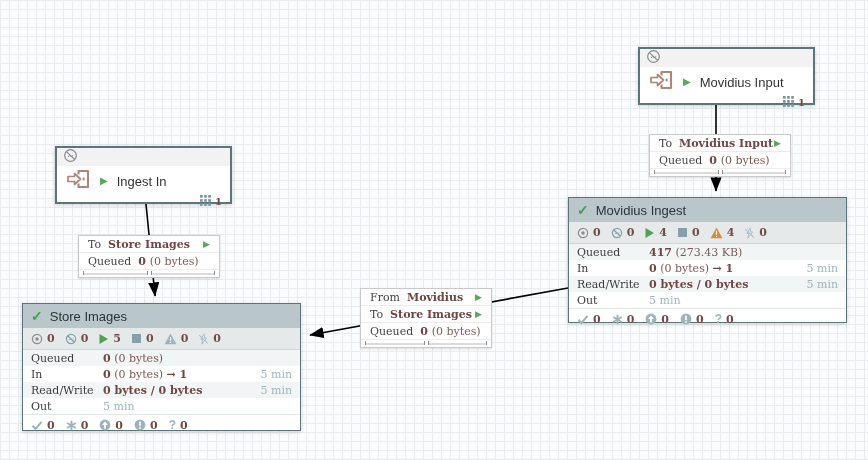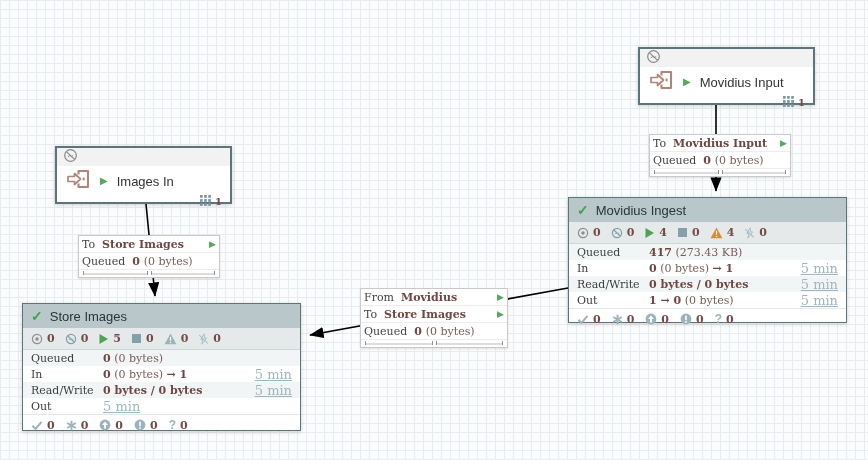--- a/index.html
+++ b/index.html
@@ -30,27 +30,27 @@
   .g-stats{height:21px;background:#e5e9ea;display:flex;align-items:center;gap:10px;padding:0 8px;}
   .stat{display:flex;align-items:center;gap:4px;}
   .stat .num,.g-versions .num{font-family:"DejaVu Serif",serif;font-size:11px;font-weight:700;color:#734a47;}
   .stat .ic,.g-versions .ic{display:inline-flex;align-items:center;}
   .g-table{border-top:1px solid #cdd7d9;border-bottom:1px solid #e2e7e8;}
   .trow{display:flex;align-items:center;height:16px;padding:0 8px;font-family:"DejaVu Serif",serif;font-size:11px;}
   .trow.alt{background:#f2f5f5;}
   .tlabel{width:72px;color:#3d3d3d;}
   .tval{flex:1;color:#7c5a56;}
   .tval b{color:#6f4643;}
-  .tper{color:#9fb6bd;font-size:13px;text-decoration:underline;}
+  .tper{color:#9fb6bd;font-size:11px;}
   .g-versions{height:20px;display:flex;align-items:center;gap:11px;padding:0 8px;}
   .g-versions .vstat{display:flex;align-items:center;gap:4px;}
   .qmark{color:#9db3bb;font-weight:700;font-size:12px;font-family:"Liberation Sans",sans-serif;}
   
   .conn{position:absolute;z-index:3;background:#fff;border:1px solid #c9c9c9;box-sizing:border-box;box-shadow:0 1px 2px rgba(0,0,0,.12);}
-  .crow{display:flex;align-items:center;height:14px;padding:1px 3px;font-family:"DejaVu Serif",serif;font-size:11px;border-bottom:1px solid #ececec;}
+  .crow{display:flex;align-items:center;height:14px;padding:1px 9px;font-family:"DejaVu Serif",serif;font-size:11px;border-bottom:1px solid #ececec;}
   .cpre{color:#444;margin-right:7px;}
   .cval{color:#6f4643;font-weight:700;flex:1;}
   .cval .lt{color:#7c5a56;font-weight:400;}
   .carrow{color:#57a85b;font-size:9px;font-family:"Liberation Sans",sans-serif;}
   .cbar{display:flex;gap:3px;padding:1px 4px 2px 4px;}
   .cbar .seg{flex:1;height:4px;border-left:1px solid #8f8f8f;border-right:1px solid #8f8f8f;background:linear-gradient(to top,#dcdcdc 2px,transparent 2px);}
 </style>
 </head>
 <body>
 
@@ -79,21 +79,21 @@
     </div>
     <div class="port-body">
       <span>
         <svg width="26" height="22" viewBox="0 0 26 22">
             <path d="M13.5 6.5 V3 H23 V19 H13.5 V15.5" fill="none" stroke="#b08478" stroke-width="2.1" stroke-linejoin="round"></path>
             <path d="M3 8.5 H9.5 V5.5 L15.5 11 L9.5 16.5 V13.5 H3 Z" fill="none" stroke="#b08478" stroke-width="1.7" stroke-linejoin="round"></path>
             <line x1="18.6" y1="9.6" x2="18.6" y2="12.4" stroke="#b08478" stroke-width="2"></line>
           </svg>
       </span>
       <span class="port-play">▶</span>
-      <span class="port-name">Images In</span>
+      <span class="port-name">Ingest In</span>
     </div>
     <div class="port-foot">
       <span>
         <svg width="11" height="11" viewBox="0 0 11 11">
             <g fill="#7b95a2">
               <rect x="0" y="0" width="2.7" height="2.7"></rect>
               <rect x="4.1" y="0" width="2.7" height="2.7"></rect>
               <rect x="8.2" y="0" width="2.7" height="2.7"></rect>
               <rect x="0" y="4.1" width="2.7" height="2.7"></rect>
               <rect x="4.1" y="4.1" width="2.7" height="2.7"></rect>
@@ -352,21 +352,20 @@
           <span class="tval"><b>0</b> <span class="lt">(0 bytes)</span> <b>→ 1</b></span>
           <span class="tper">5 min</span>
         </div>
         <div class="trow alt">
           <span class="tlabel">Read/Write</span>
           <span class="tval"><b>0 bytes / 0 bytes</b></span>
           <span class="tper">5 min</span>
         </div>
         <div class="trow">
           <span class="tlabel">Out</span>
-          <span class="tval"><b>1 → 0</b> <span class="lt">(0 bytes)</span></span>
           <span class="tper">5 min</span>
         </div>
       </div>
     <div class="g-versions">
         <span class="vstat">
           <span class="ic">
             <svg width="12" height="11" viewBox="0 0 12 11">
               <polyline points="1.5,5.8 4.5,9 10.5,1.8" fill="none" stroke="#9db3bb" stroke-width="2"></polyline>
             </svg>
           </span>
@@ -435,21 +434,21 @@
       </div>
       <div class="crow">
         <span class="cpre">Queued</span>
         <span class="cval"><b>0</b> <span class="lt">(0 bytes)</span></span>
       </div>
       <div class="cbar">
         <span class="seg"></span>
         <span class="seg"></span>
       </div>
     </div>
-  <div class="conn" style="left:360px;top:288px;width:148px;">
+  <div class="conn" style="left:360px;top:288px;width:132px;">
       <div class="crow">
         <span class="cpre">From</span>
         <span class="cval">Movidius</span>
         <span class="carrow">▶</span>
       </div>
       <div class="crow">
         <span class="cpre">To</span>
         <span class="cval">Store Images</span>
         <span class="carrow">▶</span>
       </div>

